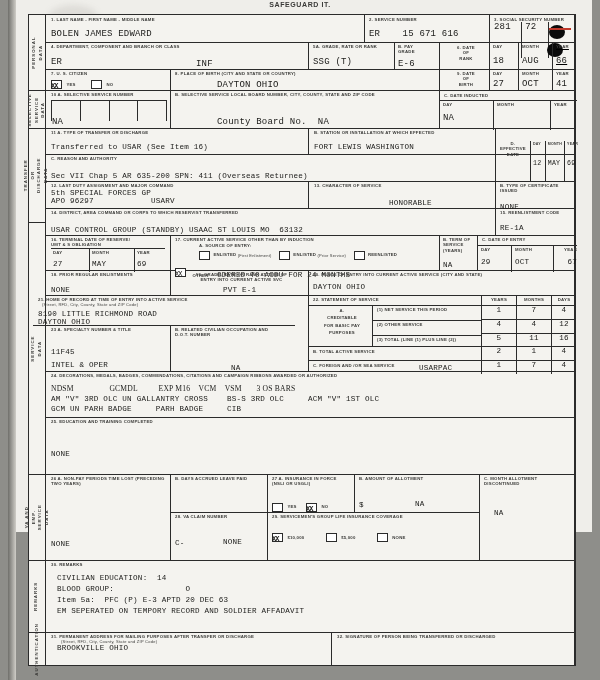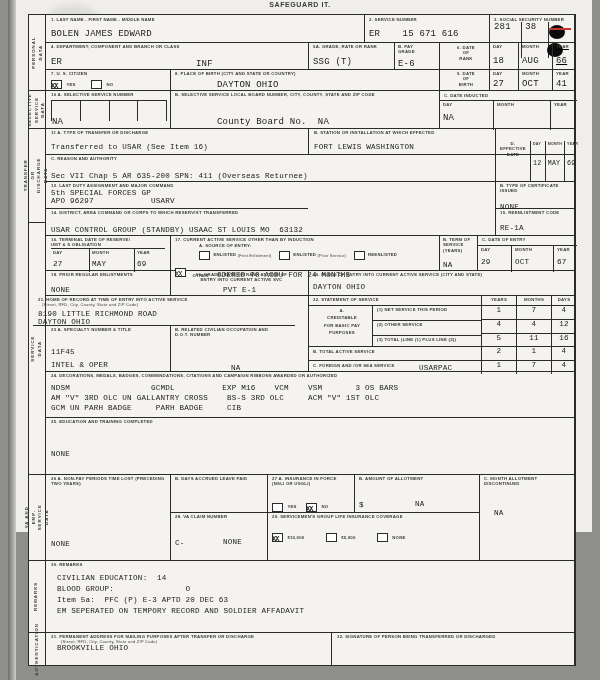--- a/index.html
+++ b/index.html
@@ -119,21 +119,21 @@
       <div class="val" style="margin-top:7px;">BOLEN JAMES EDWARD</div>
     </div>
     <div class="cell bb bl" style="left:335px;top:0;width:125px;height:28px;padding:2px 0 0 4px;">
       <div class="lbl">2. SERVICE NUMBER</div>
       <div class="val" style="margin-top:7px;">ER    15 671 616</div>
     </div>
     <div class="cell bb bl" style="left:460px;top:0;width:87px;height:28px;padding:2px 0 0 4px;">
       <div class="lbl">3. SOCIAL SECURITY NUMBER</div>
       <div style="position:relative;display:flex;">
         <div class="val" style="width:30px;">281</div>
-        <div class="val" style="width:25px;border-left:1px solid #2b2b2b;padding-left:3px;">38</div>
+        <div class="val" style="width:25px;border-left:1px solid #2b2b2b;padding-left:3px;">72</div>
         <div style="position:relative;width:30px;border-left:1px solid #2b2b2b;">
           <span class="redline"></span>
           <span class="redact"></span><span class="redact" style="margin-left:-2px;"></span>
         </div>
       </div>
     </div>
 
     <div class="cell bb bl" style="left:279px;top:28px;width:86px;height:27px;padding:1px 0 0 4px;">
       <div class="lbl">5a. GRADE, RATE OR RANK</div>
       <div class="val" style="margin-top:8px;">SSG (T)</div>
@@ -262,20 +262,24 @@
             <div class="val tiny" style="margin-top:14px;">69</div>
           </div>
         </div>
       </div>
     </div>
 
     <div class="cell bb" style="left:17px;top:167px;width:262px;height:27px;padding:1px 0 0 5px;">
       <div class="lbl">12. LAST DUTY ASSIGNMENT AND MAJOR COMMAND</div>
       <div class="val sm" style="margin-top:1px;">5th SPECIAL FORCES GP</div>
       <div class="val sm">APO 96297            USARV</div>
+    </div>
+    <div class="cell bb bl" style="left:279px;top:167px;width:187px;height:27px;padding:1px 0 0 5px;">
+      <div class="lbl">13. CHARACTER OF SERVICE</div>
+      <div class="val sm" style="margin-top:11px;margin-left:75px;">HONORABLE</div>
     </div>
     <div class="cell bb bl" style="left:466px;top:167px;width:81px;height:27px;padding:1px 0 0 4px;">
       <div class="lbl">b. TYPE OF CERTIFICATE ISSUED</div>
       <div class="val sm" style="margin-top:9px;">NONE</div>
     </div>
 
     <div class="cell bb" style="left:17px;top:194px;width:449px;height:27px;padding:1px 0 0 5px;">
       <div class="lbl">14. DISTRICT, AREA COMMAND OR CORPS TO WHICH RESERVIST TRANSFERRED</div>
       <div class="val sm" style="margin-top:11px;">USAR CONTROL GROUP (STANDBY) USAAC ST LOUIS MO  63132</div>
     </div>
@@ -333,21 +337,21 @@
       <div class="lbl" style="padding:1px 0 0 4px;">c.          DATE OF ENTRY</div>
       <div style="position:absolute;left:0;top:9px;width:99px;height:26px;border-top:1px solid #2b2b2b;display:flex;">
         <div style="width:30px;border-right:1px solid #2b2b2b;padding:1px 0 0 3px;">
           <div class="lbl">DAY</div>
           <div class="val sm" style="margin-top:6px;">29</div>
         </div>
         <div style="width:38px;border-right:1px solid #2b2b2b;padding:1px 0 0 3px;">
           <div class="lbl">MONTH</div>
           <div class="val sm" style="margin-top:6px;">OCT</div>
         </div>
-        <div style="flex:1;padding:1px 0 0 3px;">
+        <div style="flex:1;padding:1px 0 0 3px;text-align:right;">
           <div class="lbl">YEAR</div>
           <div class="val sm" style="margin-top:6px;">67</div>
         </div>
       </div>
     </div>
 
     <div class="cell bb" style="left:17px;top:256px;width:124px;height:25px;padding:1px 0 0 5px;">
       <div class="lbl">18. PRIOR REGULAR ENLISTMENTS</div>
       <div class="val sm" style="margin-top:9px;">NONE</div>
     </div>
@@ -445,21 +449,21 @@
       <div class="val sm" style="margin-top:5px;">INTEL &amp; OPER</div>
     </div>
     <div class="cell bb bl" style="left:141px;top:311px;width:138px;height:46px;padding:1px 0 0 4px;">
       <div class="lbl">b. RELATED CIVILIAN OCCUPATION AND
 D.O.T. NUMBER</div>
       <div class="val sm" style="margin-top:26px;margin-left:56px;">NA</div>
     </div>
 
     <div class="cell bb" style="left:17px;top:357px;width:530px;height:46px;padding:1px 0 0 5px;">
       <div class="lbl">24. DECORATIONS, MEDALS, BADGES, COMMENDATIONS, CITATIONS AND CAMPAIGN RIBBONS AWARDED OR AUTHORIZED</div>
-      <div class="val sm" style="margin-top:6px;">NDSM                 GCMDL          EXP M16    VCM    VSM       3 OS BARS</div>
+      <div class="val sm" style="margin-top:6px;font-family:Liberation Serif, serif;">NDSM                 GCMDL          EXP M16    VCM    VSM       3 OS BARS</div>
       <div class="val sm" style="margin-top:2px;">AM "V" 3RD OLC UN GALLANTRY CROSS    BS-S 3RD OLC     ACM "V" 1ST OLC</div>
       <div class="val sm" style="margin-top:2px;">GCM UN PARH BADGE     PARH BADGE     CIB</div>
     </div>
 
     <div class="cell bb" style="left:17px;top:403px;width:530px;height:57px;padding:1px 0 0 5px;">
       <div class="lbl">25. EDUCATION AND TRAINING COMPLETED</div>
       <div class="val sm" style="margin-top:26px;">NONE</div>
     </div>
 
     <div class="cell bb" style="left:17px;top:460px;width:124px;height:86px;padding:1px 0 0 5px;">

